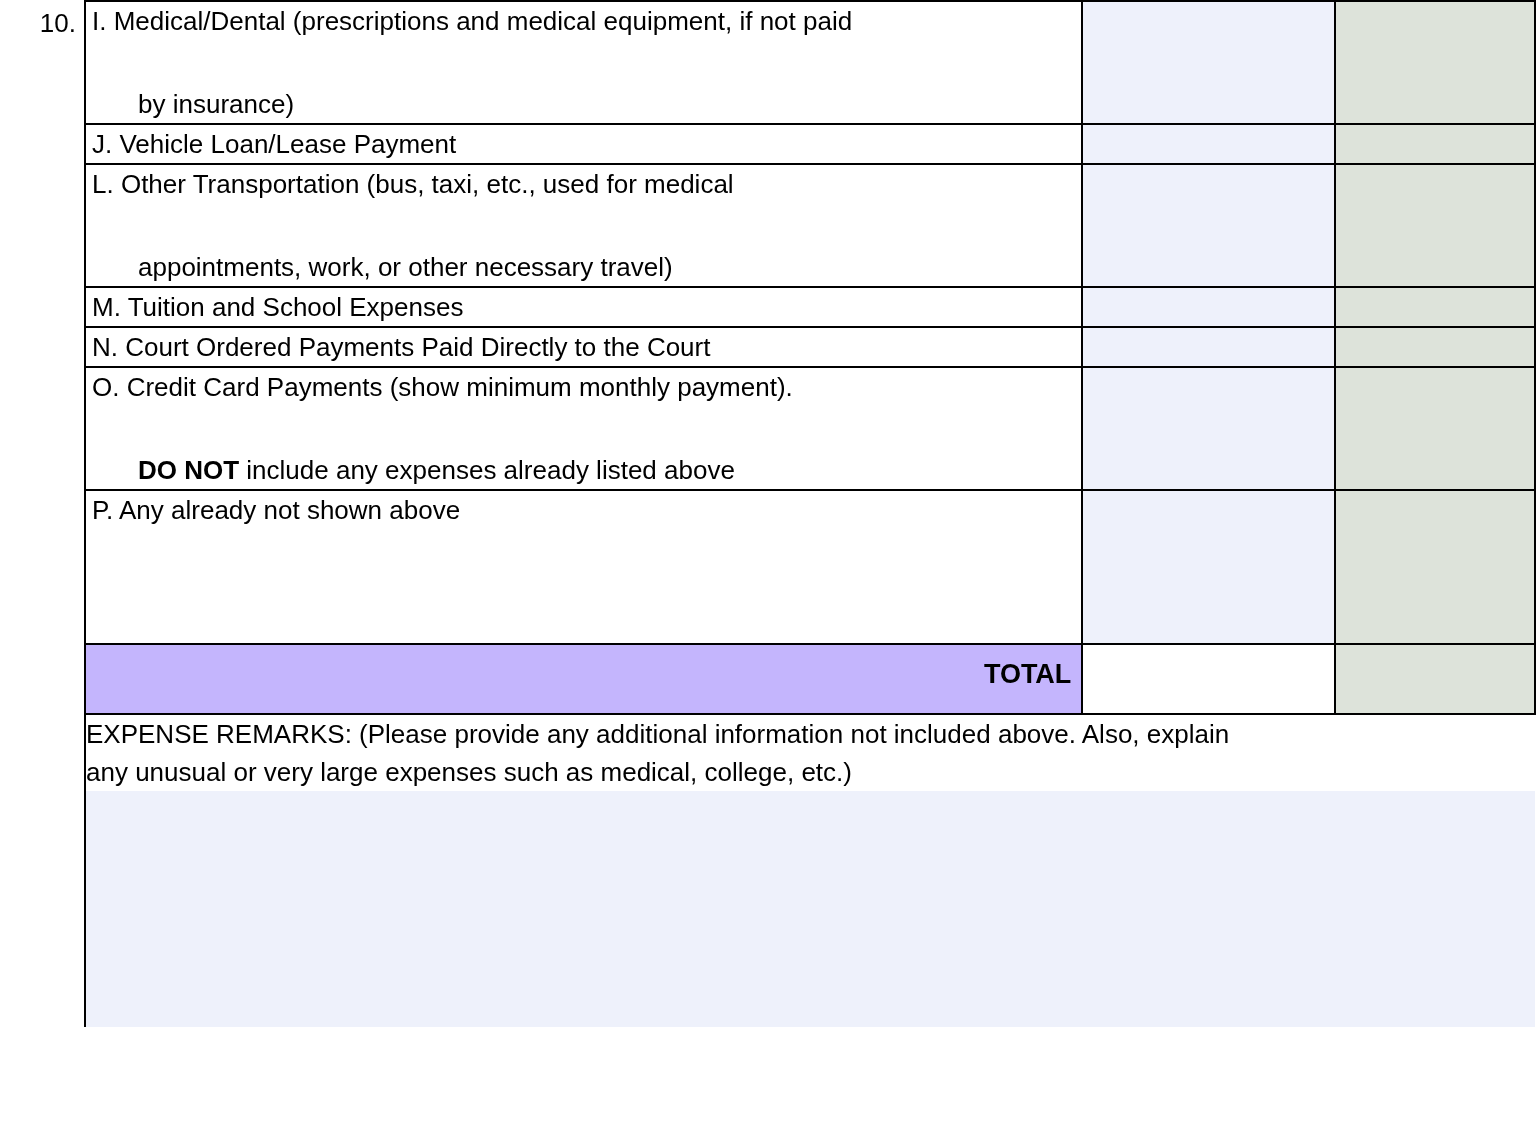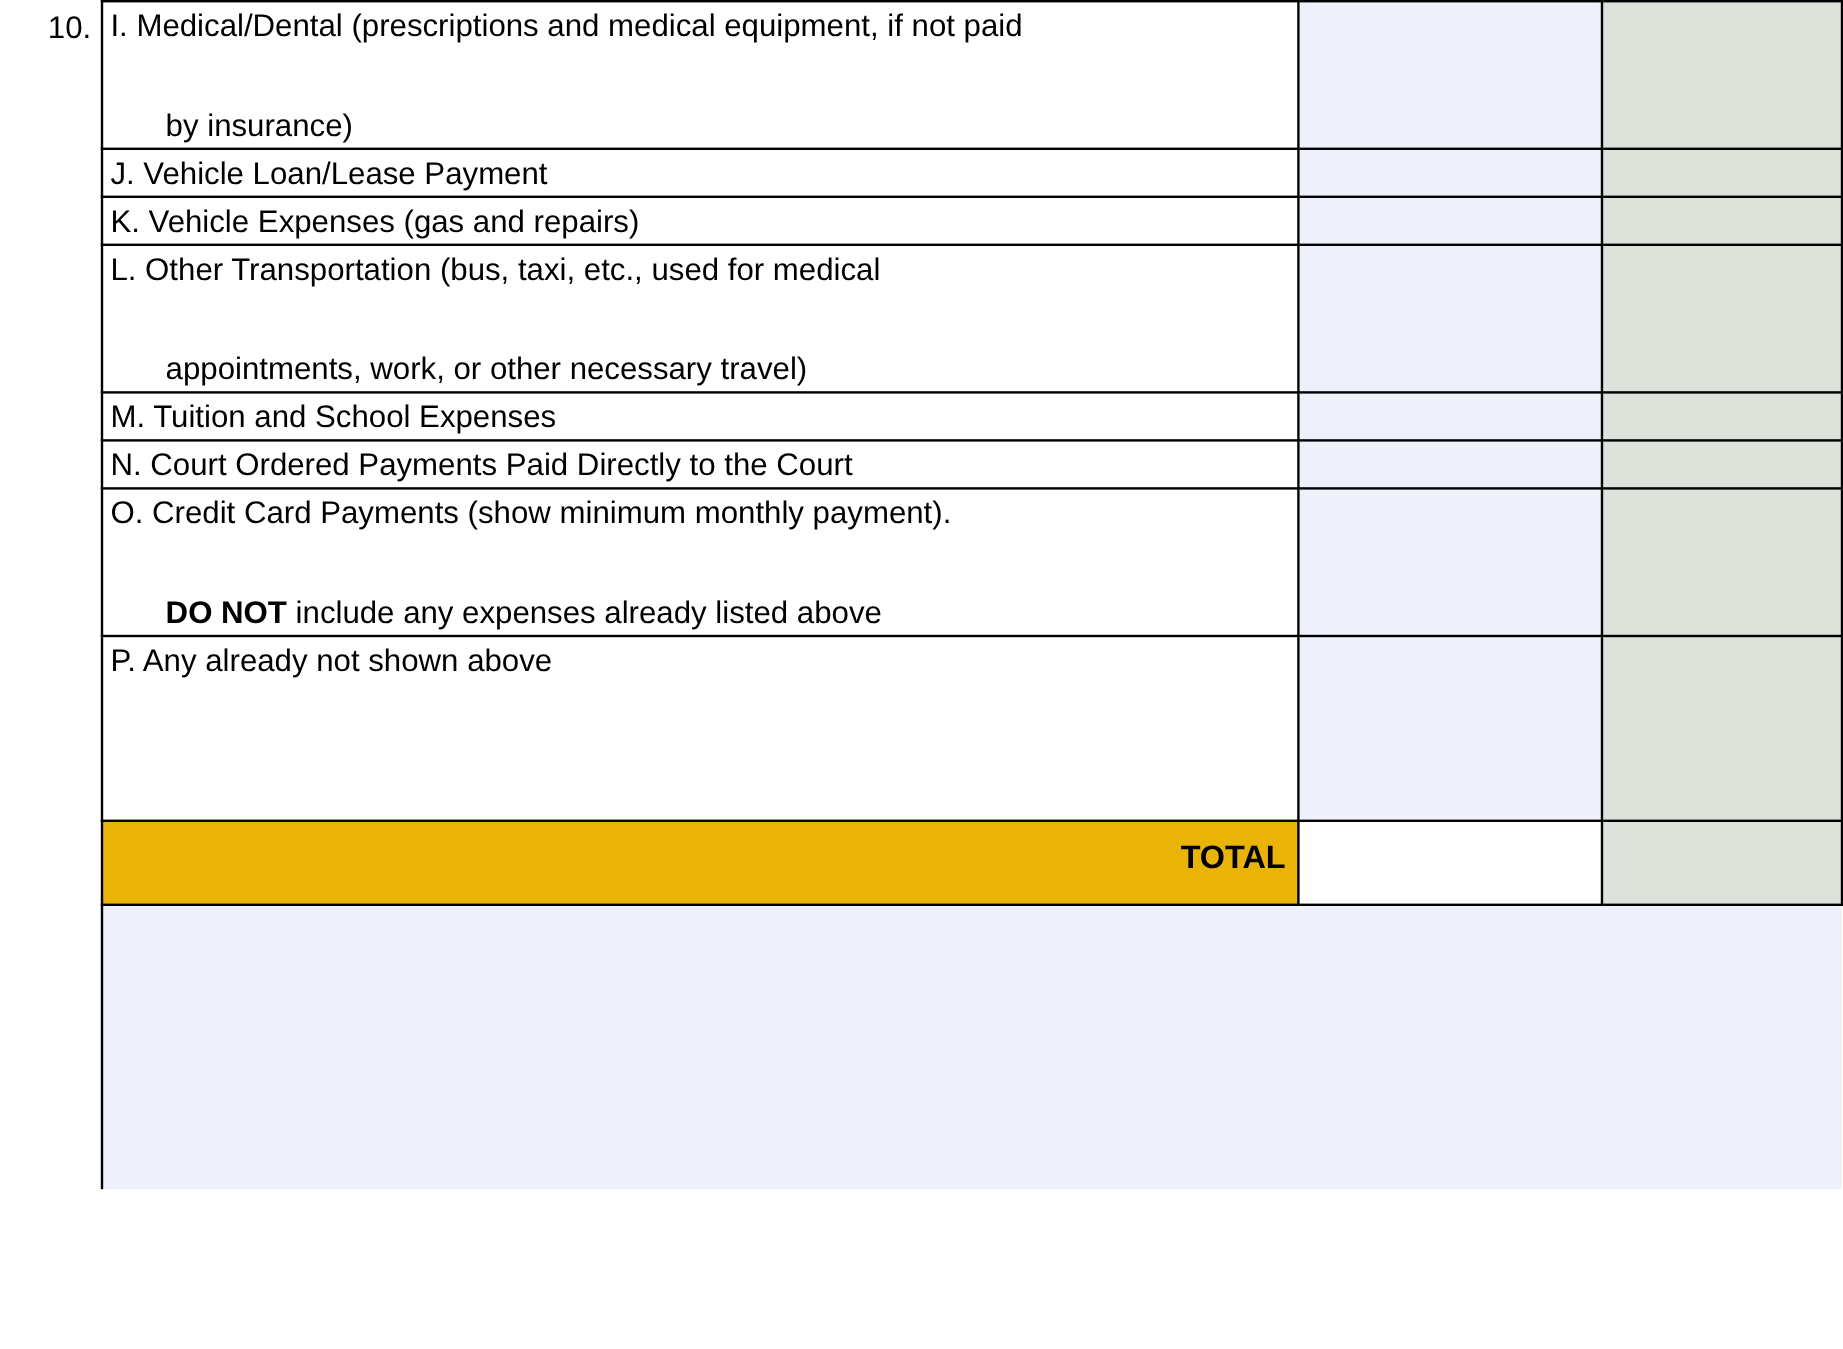--- a/index.html
+++ b/index.html
@@ -83,21 +83,21 @@
     background: #eef1fb;
   }
 
   
   .total-row td.total-label {
     text-align: right;
     font-size: 27px;
     font-weight: bold;
     padding: 14px 10px 16px 0;
     height: 38px;
-    background: #eab308;
+    background: #c4b5fd;
   }
   .total-amount {
     background: #ffffff;
   }
 
   
   .remarks-cell {
     padding: 8px 10px 10px 10px;
     font-size: 26px;
     line-height: 38px;
@@ -138,27 +138,20 @@
       </tr>
 
       <tr>
         <td class="label-cell">
           <span class="hang">J. Vehicle Loan/Lease Payment</span>
         </td>
         <td class="amount-cell"></td>
         <td class="shaded-cell"></td>
       </tr>
 
-      <tr>
-        <td class="label-cell">
-          <span class="hang">K. Vehicle Expenses (gas and repairs)</span>
-        </td>
-        <td class="amount-cell"></td>
-        <td class="shaded-cell"></td>
-      </tr>
 
       <tr>
         <td class="label-cell">
           <span class="hang">L. Other Transportation (bus, taxi, etc., used for medical</span>
           <span class="hang2">appointments, work, or other necessary travel)</span>
         </td>
         <td class="amount-cell"></td>
         <td class="shaded-cell"></td>
       </tr>
 
@@ -194,20 +187,26 @@
         <td class="amount-cell tall-amount"></td>
         <td class="shaded-cell"></td>
       </tr>
 
       <tr class="total-row">
         <td class="total-label">TOTAL</td>
         <td class="total-amount"></td>
         <td class="shaded-cell"></td>
       </tr>
 
+      <tr>
+        <td class="remarks-cell" colspan="3" style="border-left:2px solid #000; border-right:none; border-bottom:none;">
+          <span class="hang">EXPENSE REMARKS: (Please provide any additional information not included above. Also, explain</span>
+          <span class="hang">any unusual or very large expenses such as medical, college, etc.)</span>
+        </td>
+      </tr>
 
       <tr>
         <td class="remarks-write" colspan="3" style="border-left:2px solid #000; border-right:none; border-top:none; border-bottom:none;"></td>
       </tr>
 
     </tbody>
   </table>
 
 </div>
 

